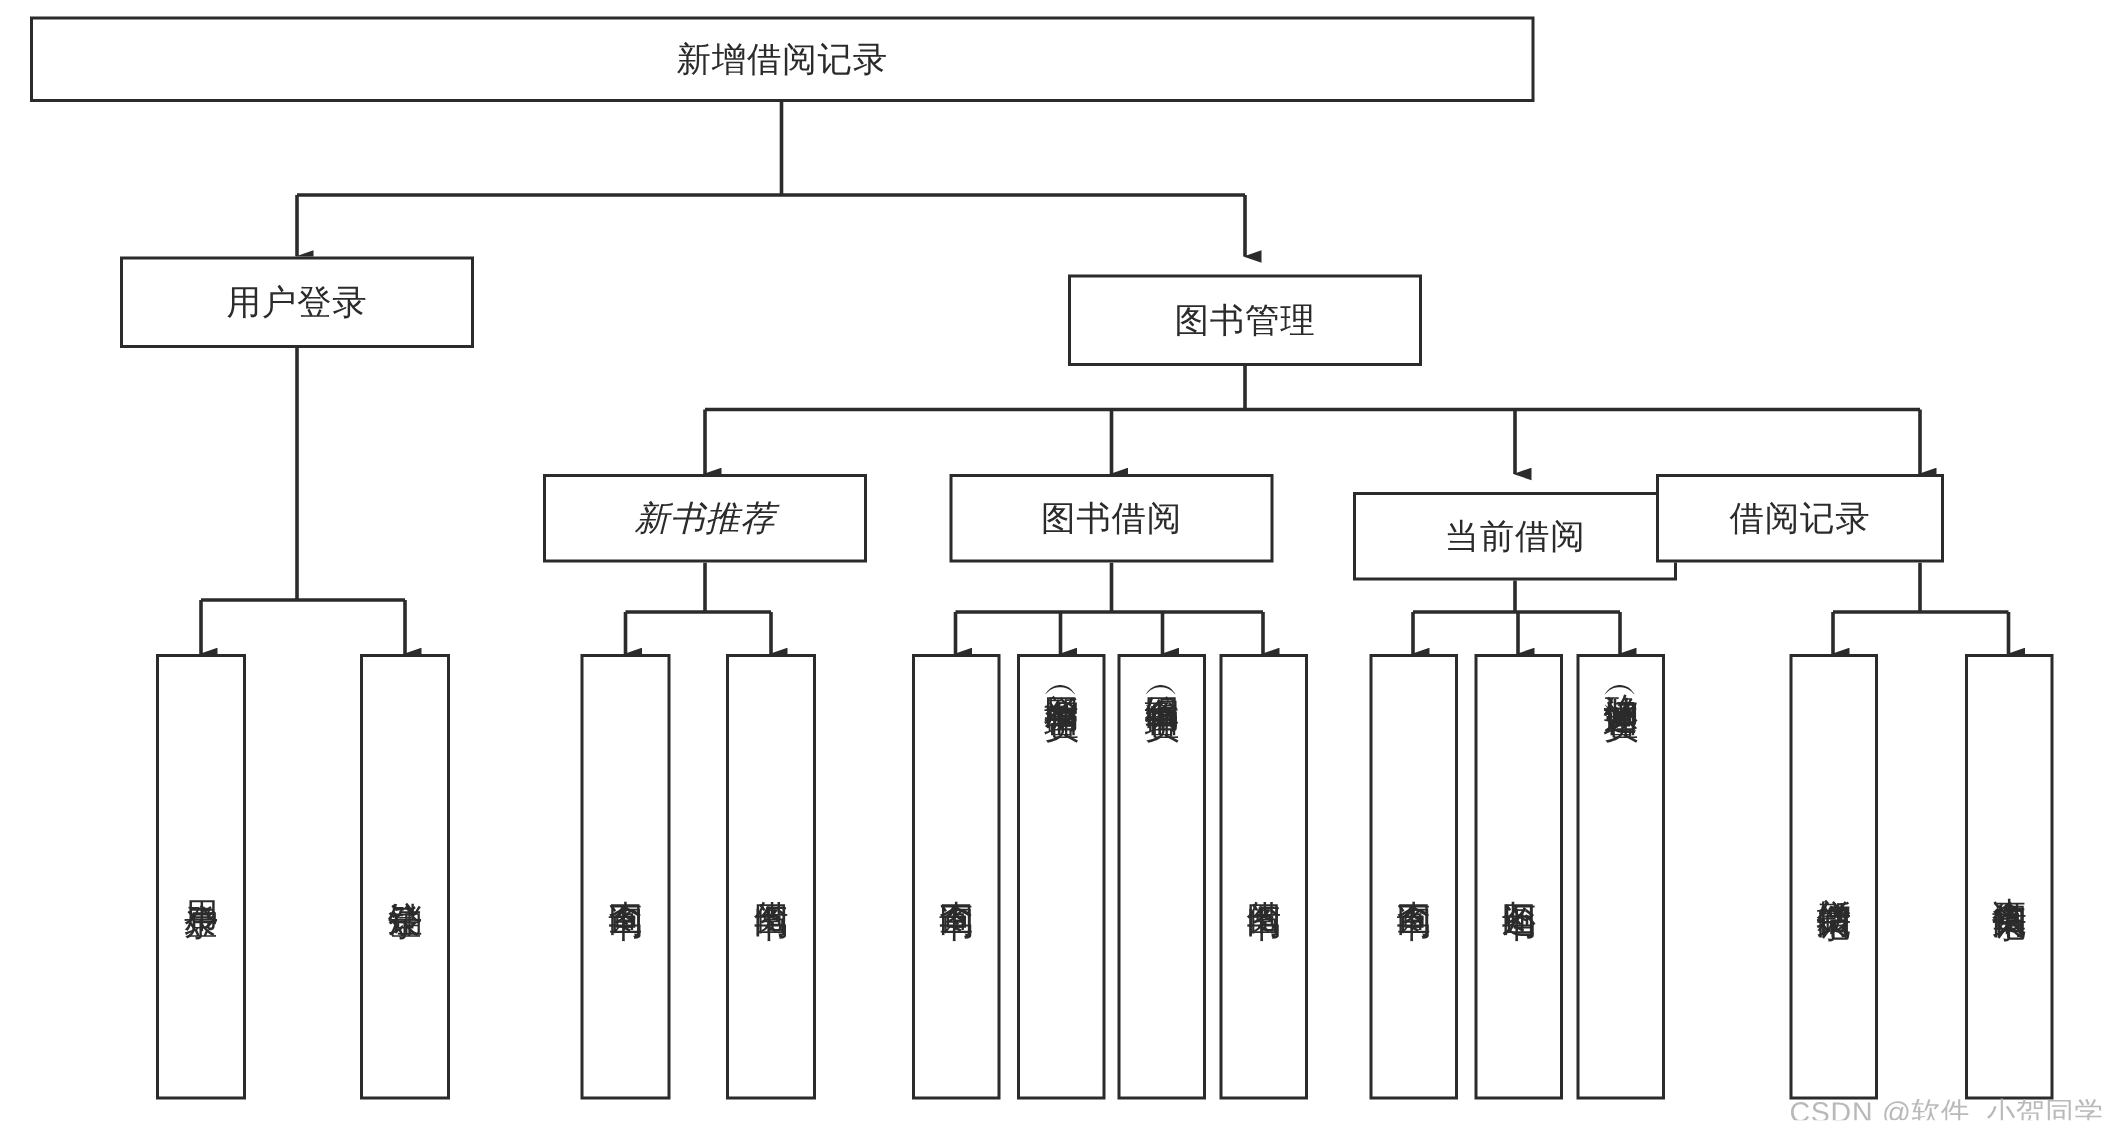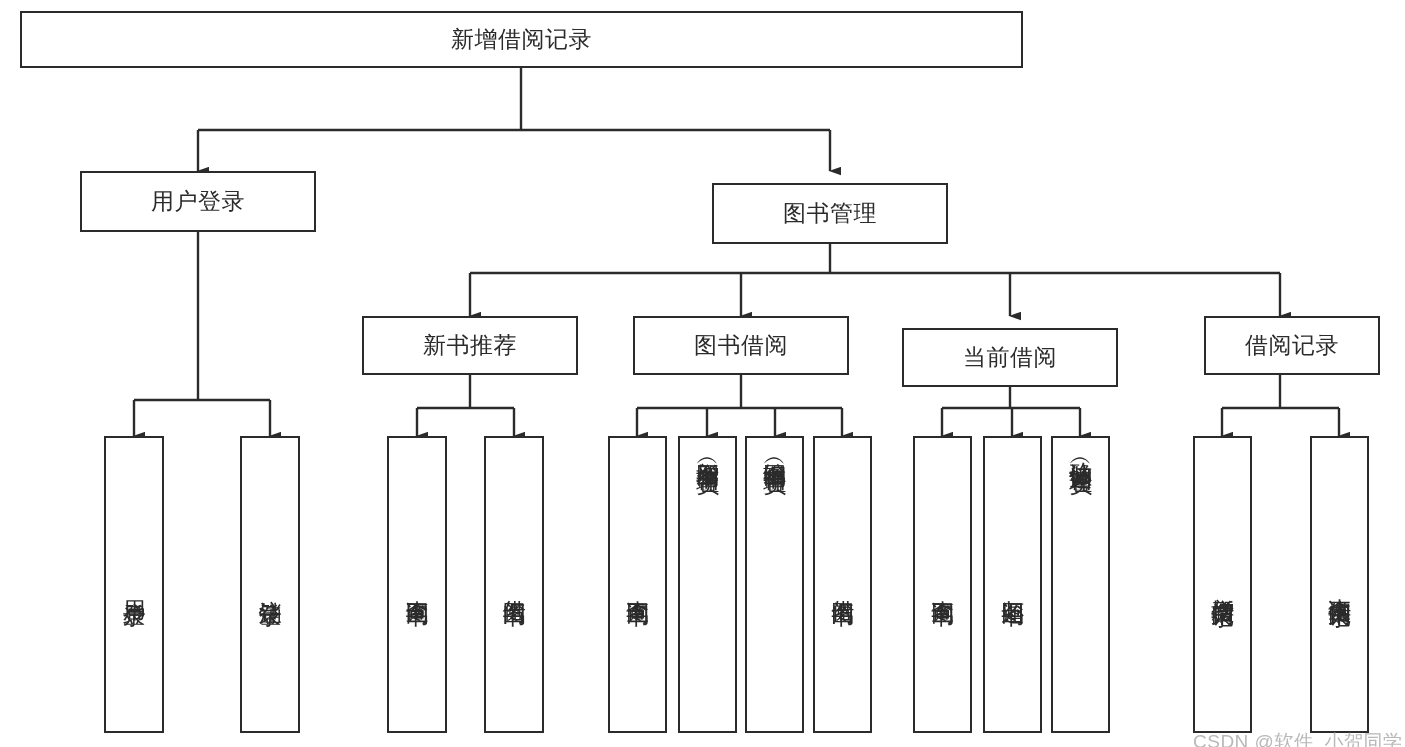--- a/index.html
+++ b/index.html
@@ -123,30 +123,30 @@
   <div id="level2-host">
       <div class="node horiz" style="left: 80px; top: 171px; width: 236px; height: 61px;">
         <span class="label">用户登录</span>
       </div>
       <div class="node horiz" style="left: 712px; top: 183px; width: 236px; height: 61px;">
         <span class="label">图书管理</span>
       </div>
     </div>
 
   <div id="level3-host">
-      <div class="node horiz" style="left: 362px; top: 316px; width: 216px; height: 59px;">
+      <div class="node horiz" style="left: 362px; top: 316px; width: 216px; height: 59px; font-style: italic;">
         <span class="label">新书推荐</span>
       </div>
       <div class="node horiz" style="left: 633px; top: 316px; width: 216px; height: 59px; align-items: center;">
         <span class="label">图书借阅</span>
       </div>
       <div class="node horiz" style="left: 902px; top: 328px; width: 216px; height: 59px;">
         <span class="label">当前借阅</span>
       </div>
-      <div class="node horiz" style="left: 1204px; top: 316px; width: 176px; height: 59px;">
+      <div class="node horiz" style="left: 1104px; top: 316px; width: 192px; height: 59px;">
         <span class="label">借阅记录</span>
       </div>
     </div>
 
   <div id="leaves-host">
       <div class="node vert centered" style="left: 104px; top: 436px; width: 60px; height: 297px;">
         <span class="label">用户登录</span>
       </div>
       <div class="node vert centered" style="left: 240px; top: 436px; width: 60px; height: 297px;">
         <span class="label">注销登录</span>

